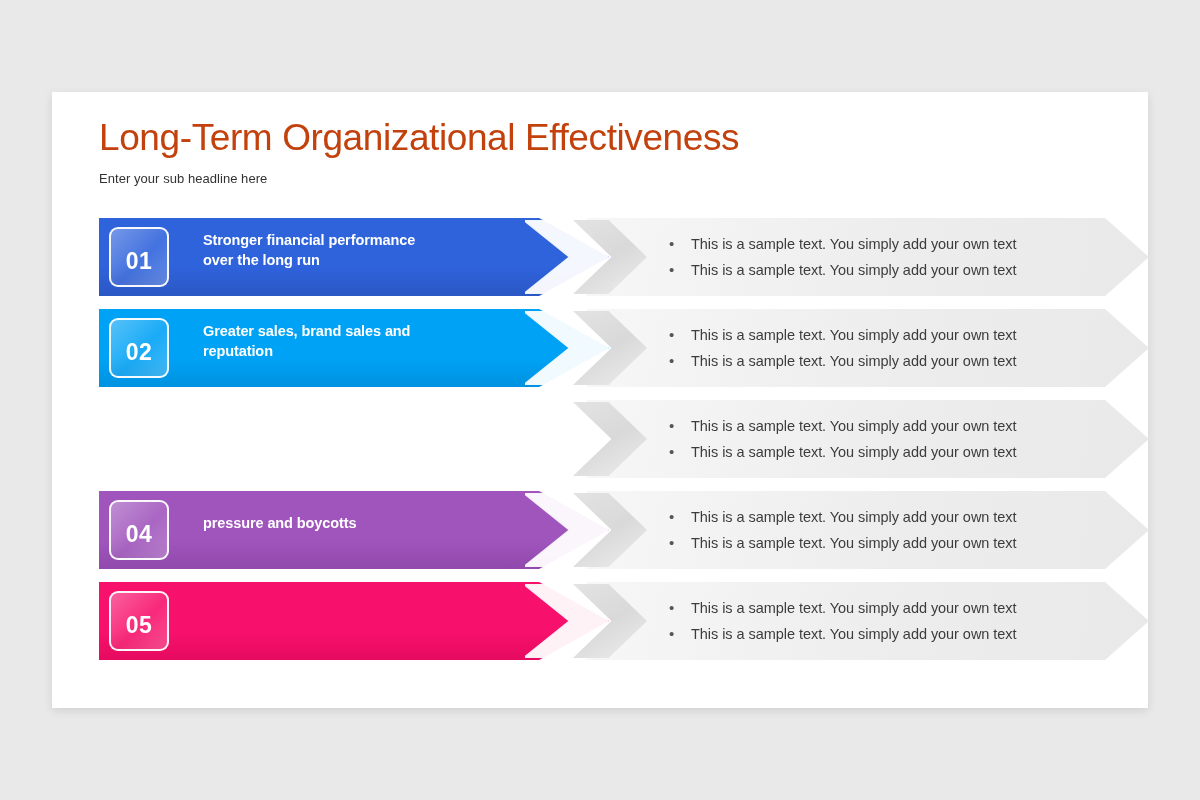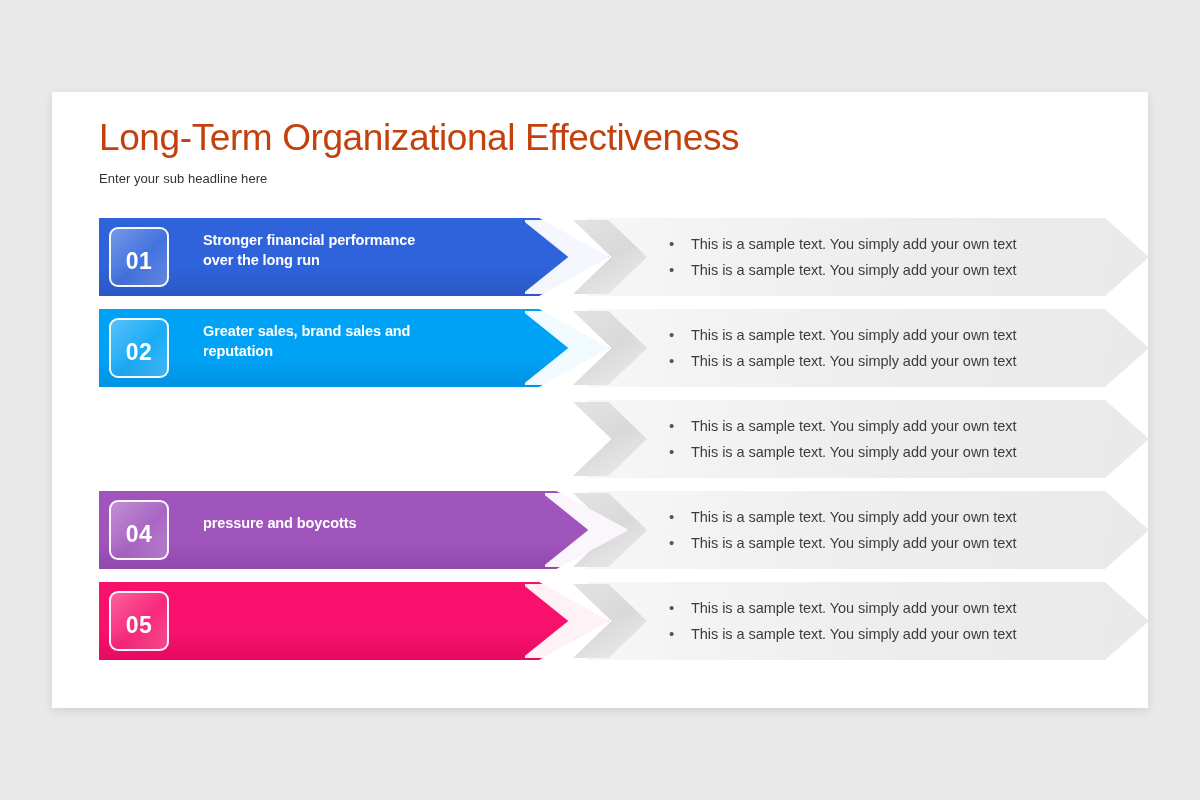--- a/index.html
+++ b/index.html
@@ -262,21 +262,21 @@
           <div class="bullet">
             <span class="bullet-dot">•</span>
             <span>This is a sample text. You simply add your own text</span>
           </div>
         </div>
   </div>
 
   <div class="row">
     <div class="gray-panel"></div>
     <div class="gray-chevron"></div>
-    <div class="bar" style="background: linear-gradient(rgb(160, 85, 189) 0%, rgb(160, 85, 189) 62%, rgb(145, 73, 172) 100%); padding-left: 20px;">
+    <div class="bar" style="background: linear-gradient(rgb(160, 85, 189) 0%, rgb(160, 85, 189) 62%, rgb(145, 73, 172) 100%);">
       <div class="bar-chevron"></div>
       <div class="bar-chevron-outline"></div>
       <div class="badge">
         <span class="badge-num">04</span>
       </div>
       <div class="bar-text">
         <span>pressure and boycotts</span>
       </div>
     </div>
     <div class="bullets">

